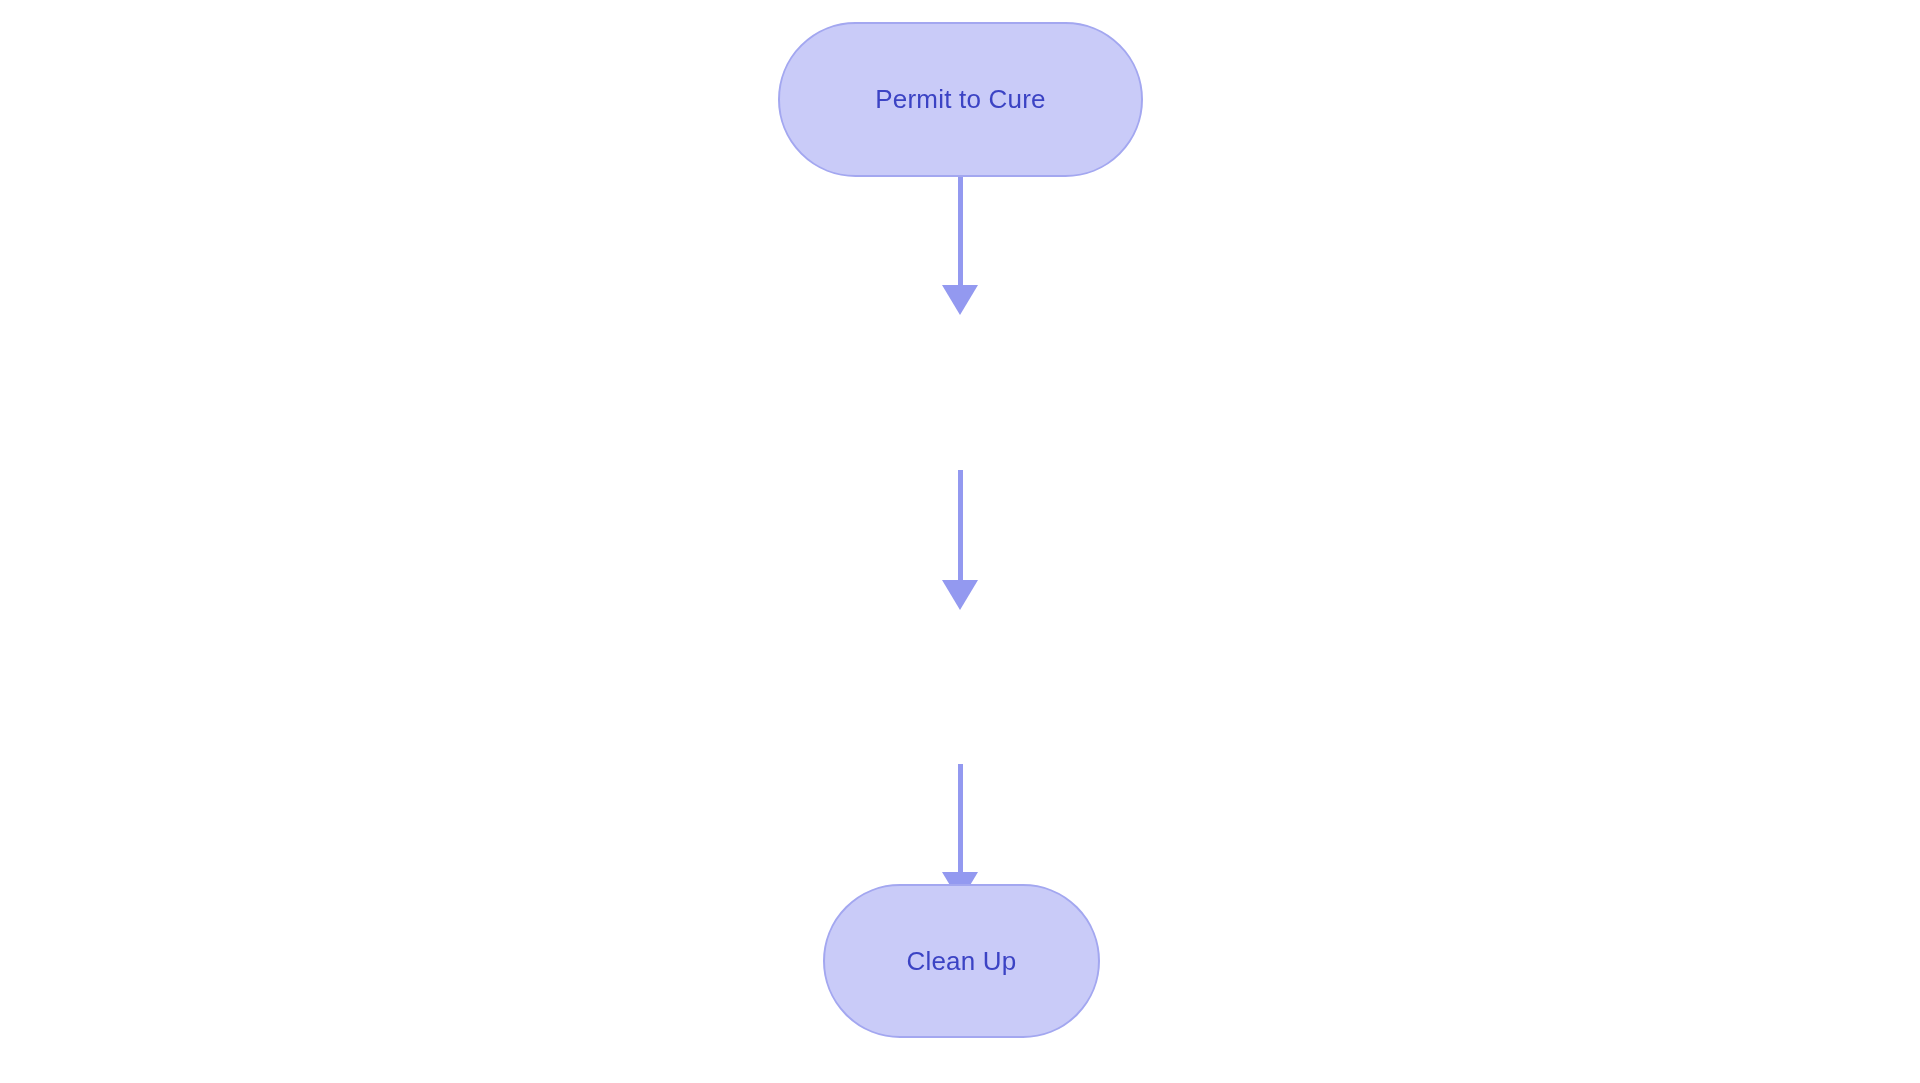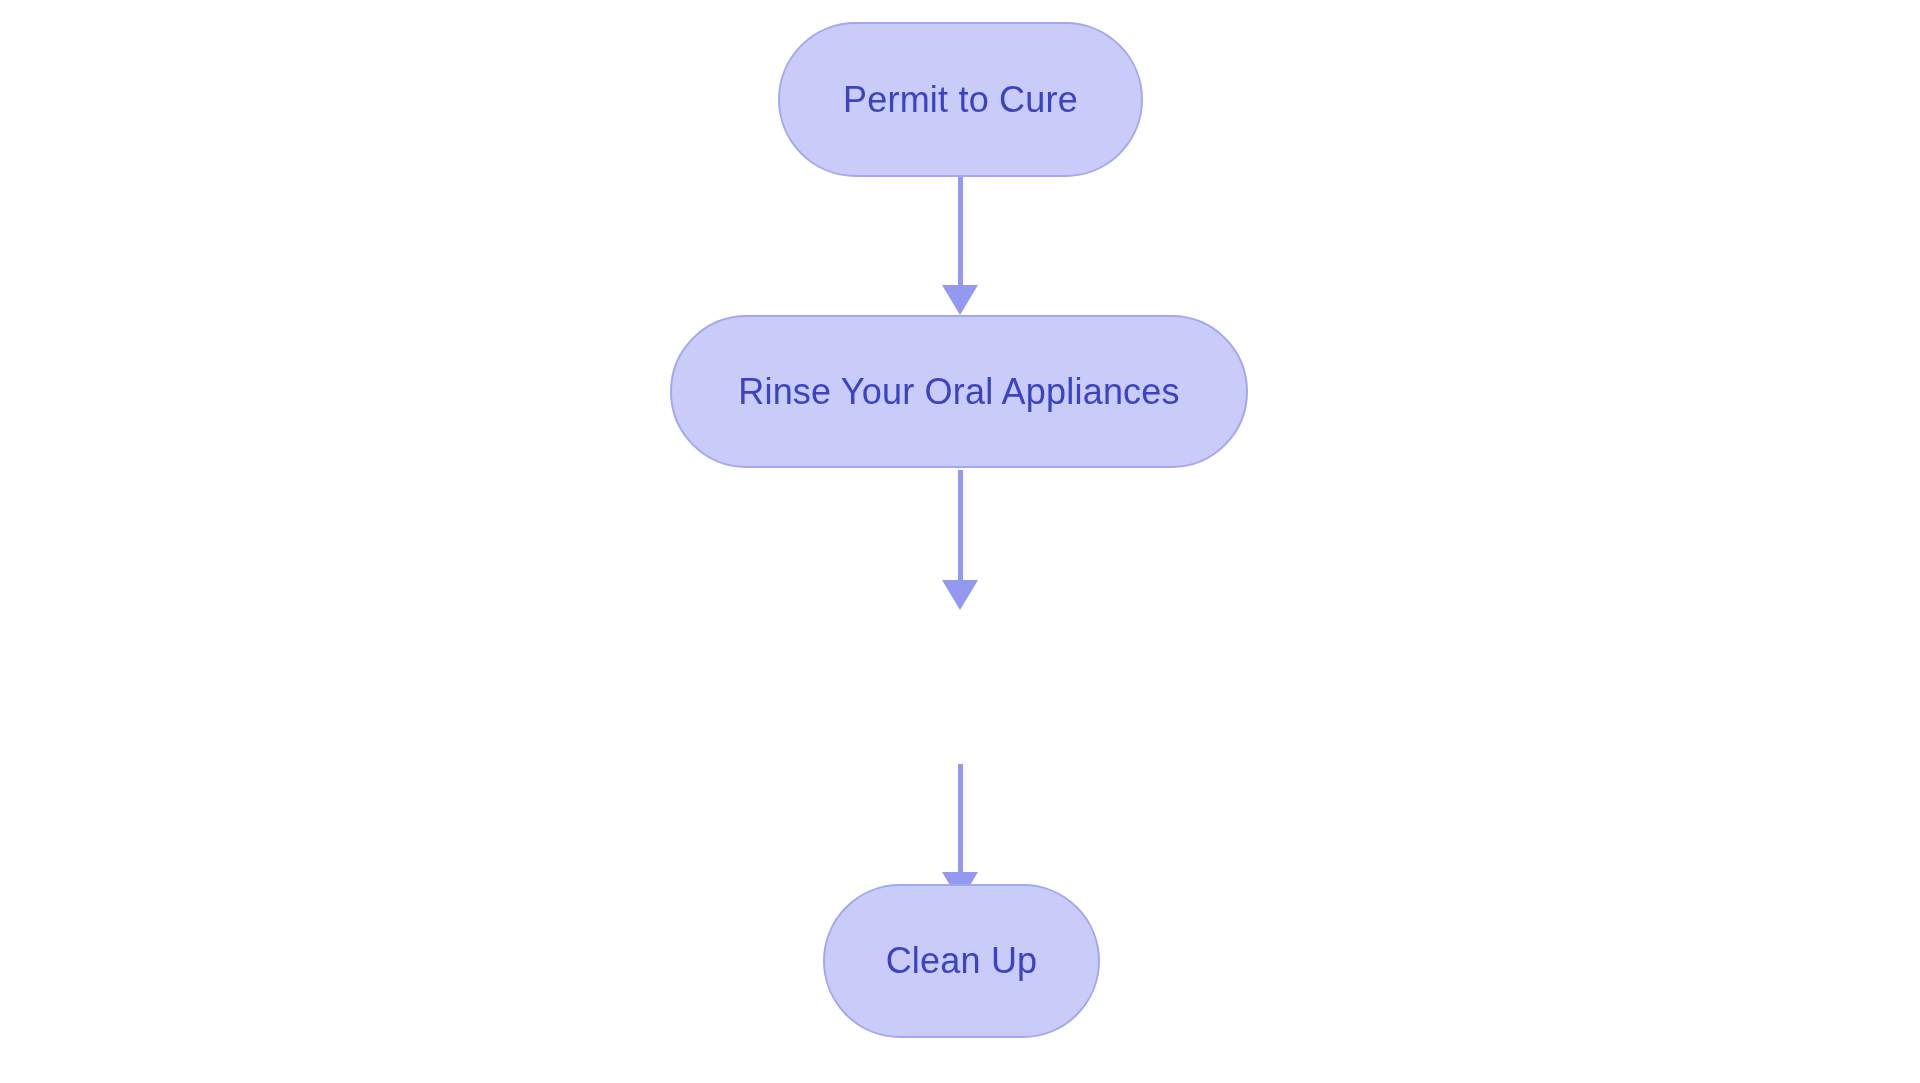--- a/index.html
+++ b/index.html
@@ -18,21 +18,21 @@
   .flow-node {
     position: absolute;
     display: flex;
     align-items: center;
     justify-content: center;
     box-sizing: border-box;
     background: var(--node-fill, #c9cbf8);
     border: 2px solid var(--node-border, #a3a7f0);
     border-radius: 999px;
     color: var(--text, #3b43c4);
-    font-size: 36px;
+    font-size: 26px;
     font-weight: 500;
     letter-spacing: 0.2px;
     white-space: nowrap;
     text-align: center;
   }
   .node-1 { left: 778px; top: 22px;  width: 365px; height: 155px; }
   .node-2 { left: 670px; top: 315px; width: 578px; height: 153px; }
   .node-3 { left: 778px; top: 610px; width: 367px; height: 154px; }
   .node-4 { left: 823px; top: 884px; width: 277px; height: 154px; }
 
@@ -71,23 +71,20 @@
 
   <div class="flow-node node-1">
     <span>Permit to Cure</span>
   </div>
 
   <div class="arrow arrow-1">
     <div class="shaft"></div>
     <div class="head"></div>
   </div>
 
-  <div class="flow-node node-2">
-    <span>Rinse Your Oral Appliances</span>
-  </div>
 
   <div class="arrow arrow-2">
     <div class="shaft"></div>
     <div class="head"></div>
   </div>
 
 
   <div class="arrow arrow-3">
     <div class="shaft"></div>
     <div class="head"></div>

